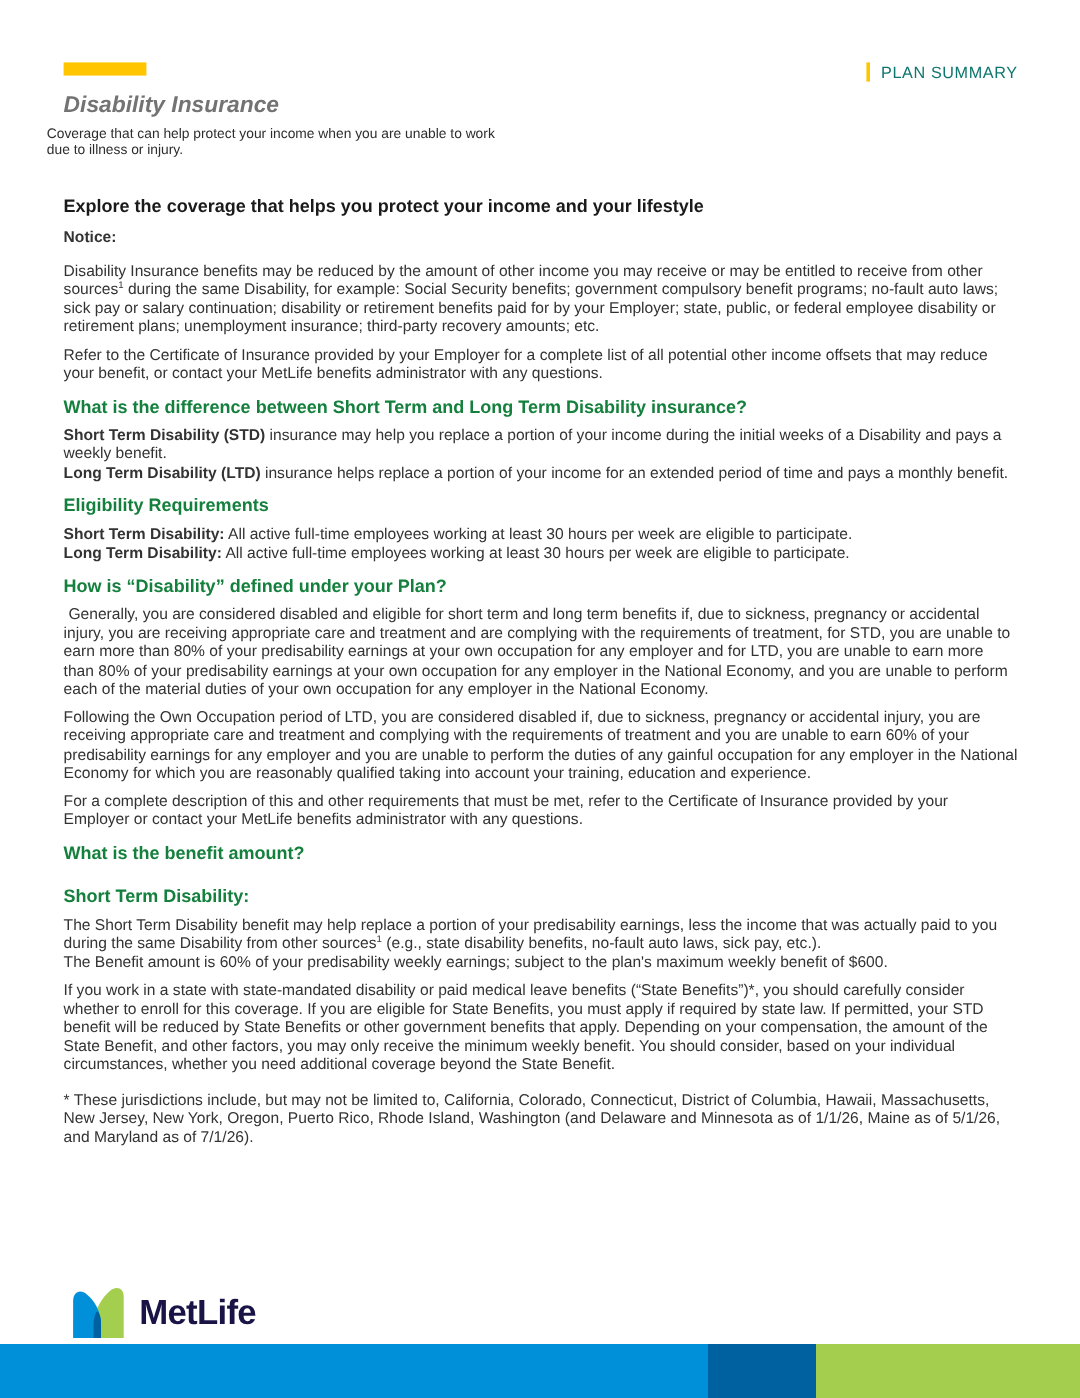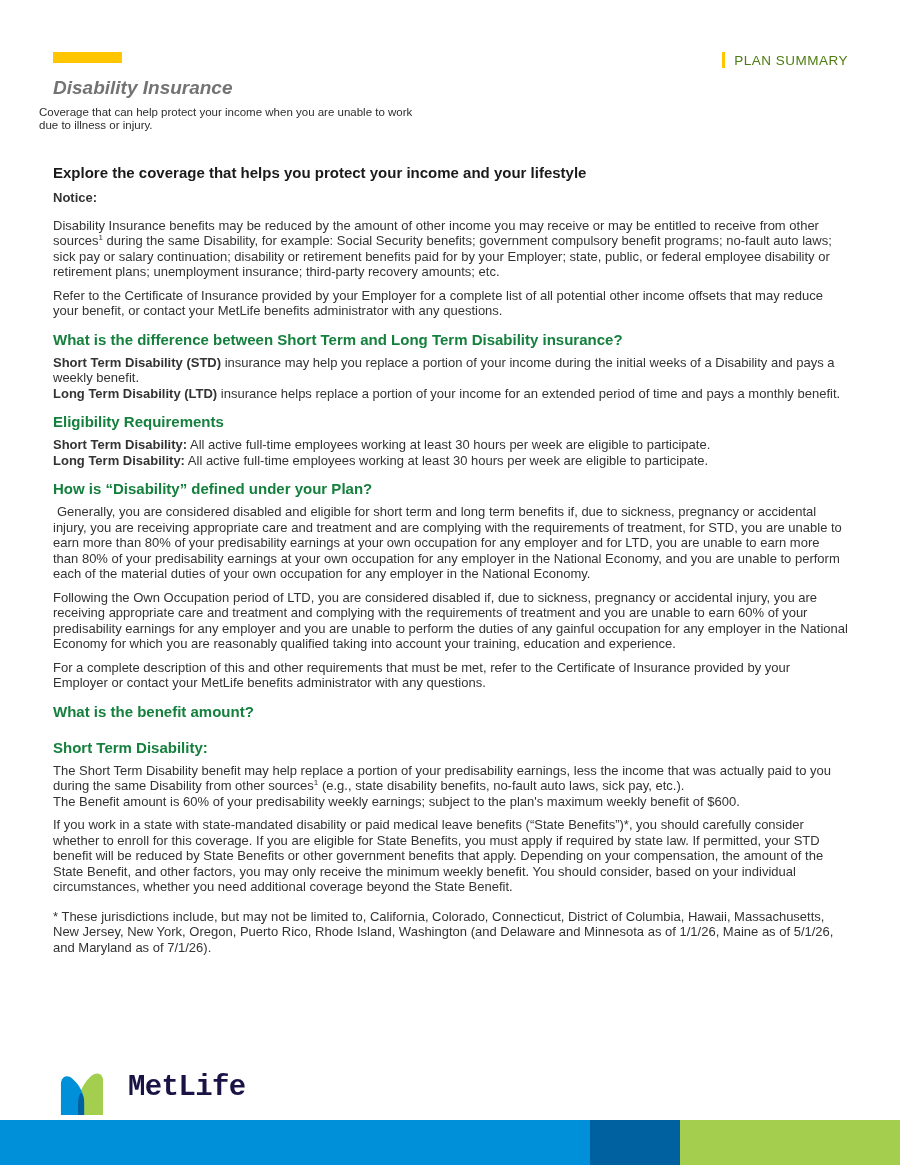--- a/index.html
+++ b/index.html
@@ -2,21 +2,21 @@
 <html><head>
 <meta charset="utf-8">
 <style>
   html,body { margin:0; padding:0; background:#ffffff; }
   body { font-family:"Liberation Sans", sans-serif; }
   .page { position:relative; width:900px; height:1165px; background:#ffffff; overflow:hidden; }
 
   
   .accent-bar { position:absolute; left:53px; top:52px; width:69px; height:11px; }
   .plan-summary { position:absolute; top:52px; right:52px; display:flex; align-items:center; gap:9px;
-                  color:#4d7c0f; font-size:13.5px; letter-spacing:0.5px; }
+                  color:#0f766e; font-size:13.5px; letter-spacing:0.5px; }
   .ps-pipe { width:3px; height:16px; display:inline-block; }
   .doc-title { position:absolute; left:53px; top:77px; font-size:19px; font-weight:bold; color:#737373;font-style:italic; }
   .doc-subtitle { position:absolute; left:39px; top:106px; font-size:11.5px; line-height:13px;
                   max-width:378px; color:#2d2d2d; }
 
   
   .content { position:absolute; left:53px; top:164px; width:795px; font-size:13px; line-height:15.5px; color:#333333; }
   .content p { padding:0; }
   .blk.h1 { font-size:15px; line-height:18px; font-weight:bold; color:#1a1a1a; margin:0; }
   .blk.h2 { font-size:15px; line-height:18px; font-weight:bold; color:#15803d; margin:12px 0 0; }
@@ -25,21 +25,21 @@
   .blk.label { font-weight:bold; margin:8px 0 0; }
   .blk.p { margin:8px 0 0; }
   .blk.label + .blk.p { margin-top:12px; }
   .blk.h2 + .blk.p { margin-top:6px; }
   .blk.footnote { margin:14px 0 0; }
   .blk.indent { text-indent:4px; }
   .blk sup { font-size:8px; line-height:0; vertical-align:super; }
   .blk strong { font-weight:bold; }
 
   
-  .logo-row { position:absolute; left:59px; top:1071px; display:flex; gap:23px;font-family:Liberation Mono, monospace; }
+  .logo-row { position:absolute; left:59px; top:1071px; display:flex; align-items:center; gap:11px; }
   .logo-mark { width:46px; height:46px; display:block; }
   .logo-word { font-size:29px; font-weight:bold; letter-spacing:-0.6px; color:#1A1446; }
   .footer-bar { position:absolute; left:0; bottom:0; width:900px; height:45px; display:flex; }
   .bar-seg { height:100%; }
   .bar-seg.s0 { width:65.5%; }
   .bar-seg.s1 { width:10.1%; }
   .bar-seg.s2 { width:24.4%; }
 </style>
 </head>
 <body>

